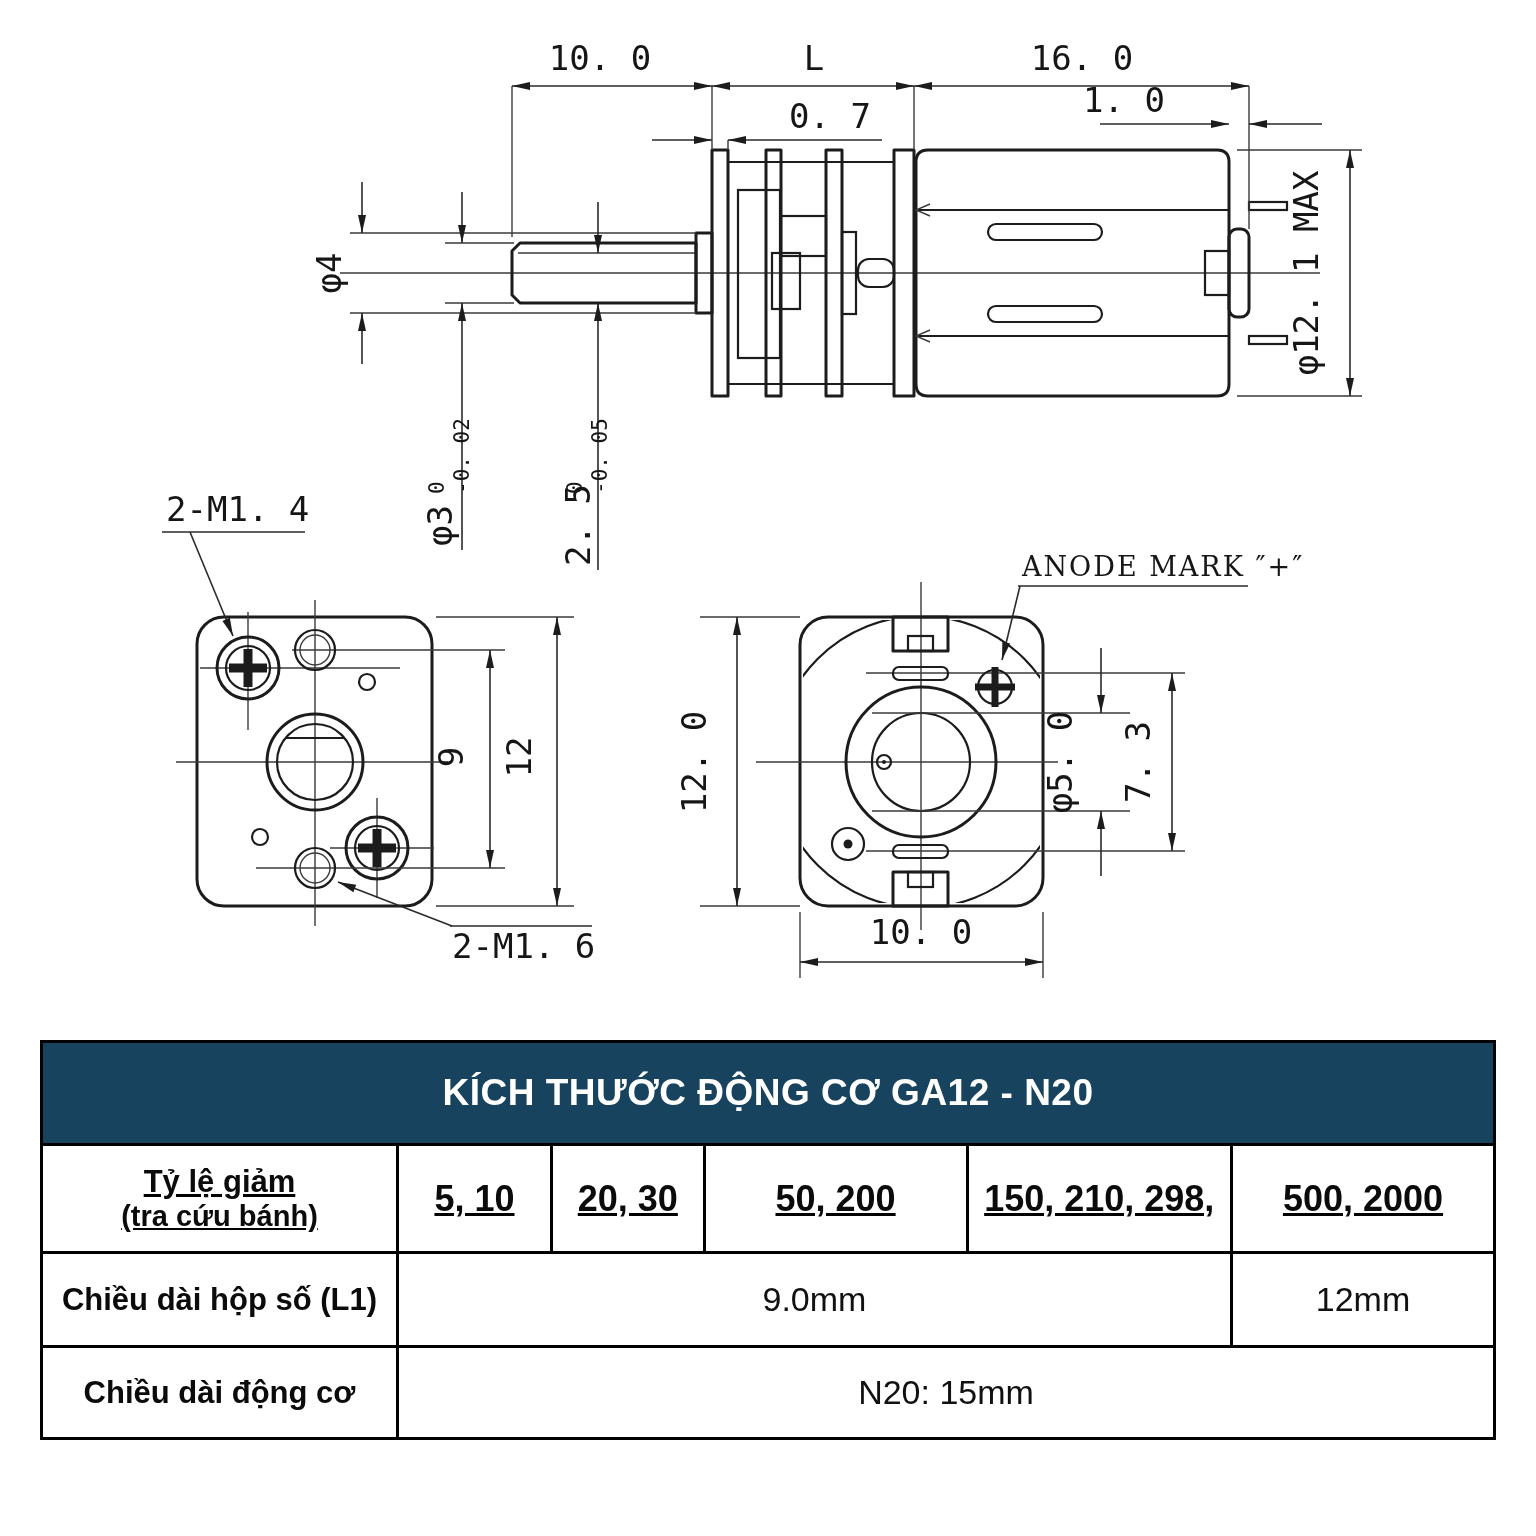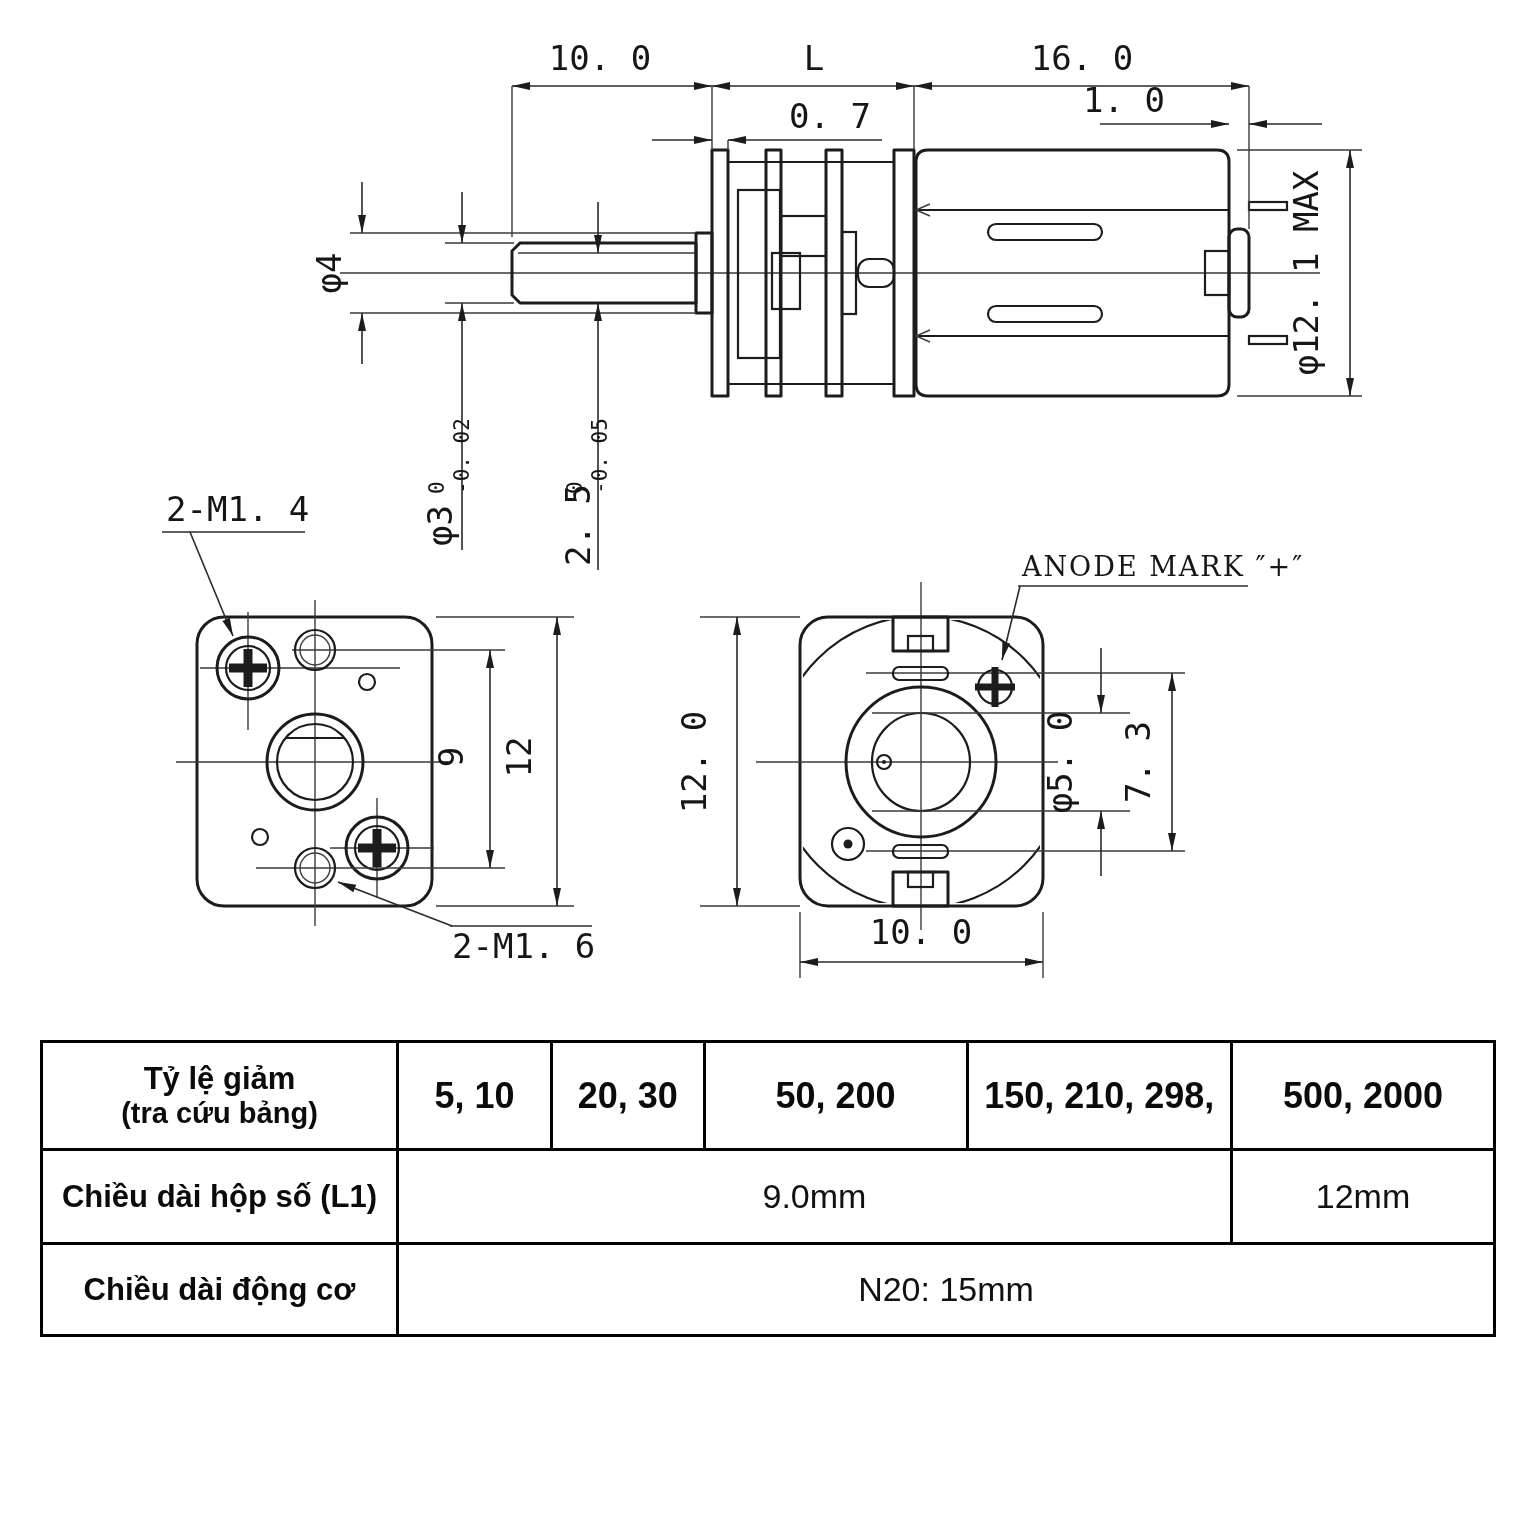--- a/index.html
+++ b/index.html
@@ -17,21 +17,21 @@
   .ds{font-family:"DejaVu Sans Mono",monospace;font-size:21px;fill:#161616;}
   .da{font-family:"DejaVu Serif",serif;font-size:27px;fill:#161616;letter-spacing:2px;}
   
   .table-wrap{position:absolute;left:40px;top:1040px;width:1456px;}
   table.spec{border-collapse:collapse;table-layout:fixed;width:100%;}
   table.spec th,table.spec td{border:3px solid #000;text-align:center;vertical-align:middle;padding:0;}
   th.ttl{background:#17435E;color:#fff;height:100px;font-size:37px;font-weight:bold;letter-spacing:.5px;}
   th.lbl{font-size:31px;font-weight:bold;color:#0b0b0b;}
   td.v1{font-size:36px;font-weight:bold;color:#0b0b0b;}
   td.v2{font-size:34px;font-weight:normal;color:#111;}
-  tr.r1{height:108px;} tr.r2{height:96px;} tr.r3{height:94px;} tr.r4{height:92px;}
+  tr.r1{height:108px;text-decoration:underline;} tr.r2{height:96px;} tr.r3{height:94px;} tr.r4{height:92px;}
   .sub{font-size:29px;font-weight:bold;}
 </style>
 </head>
 <body>
 
 <svg id="drawing" width="1536" height="1015" viewBox="0 0 1536 1015" xmlns="http://www.w3.org/2000/svg">
   <defs>
     <marker id="ar" markerUnits="userSpaceOnUse" markerWidth="20" markerHeight="12" refX="19" refY="6" orient="auto-start-reverse">
       <path d="M19,6 L1,2 L1,10 Z" fill="#1c1c1c"></path>
     </marker>
@@ -270,24 +270,27 @@
   <table class="spec">
     <colgroup>
       <col style="width:24.5%">
         <col style="width:10.6%">
         <col style="width:10.5%">
       <col style="width:18.1%">
         <col style="width:18.2%">
         <col style="width:18.1%">
     </colgroup>
     <tbody>
+        <tr>
+      <th class="ttl" colspan="6">KÍCH THƯỚC ĐỘNG CƠ GA12 - N20</th>
+    </tr>
     <tr class="r1">
       <th class="lbl">
         <div>Tỷ lệ giảm</div>
-        <div class="sub">(tra cứu bảng)</div>
+        <div class="sub">(tra cứu bánh)</div>
       </th>
       <td class="v1">5, 10</td>
       <td class="v1">20, 30</td>
       <td class="v1">50, 200</td>
       <td class="v1">150, 210, 298,</td>
       <td class="v1">500, 2000</td>
     </tr>
     <tr class="r3">
       <th class="lbl">Chiều dài hộp số (L1)</th>
       <td class="v2" colspan="4">9.0mm</td>

